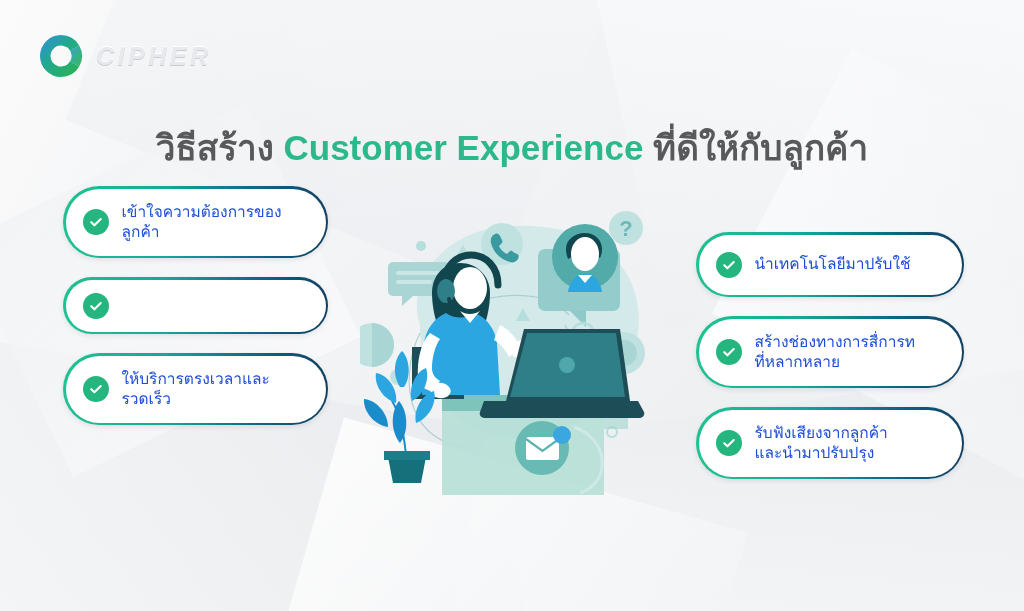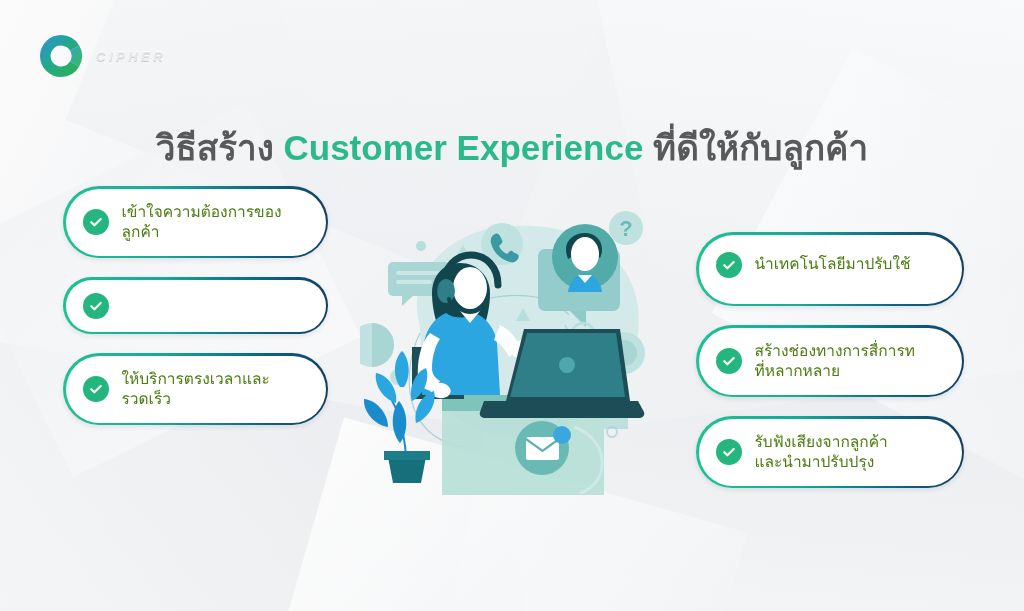--- a/index.html
+++ b/index.html
@@ -50,21 +50,21 @@
         transform: rotate(-26deg); opacity: .6; }
 
   
   .brand {
     position: absolute;
     left: 38px; top: 33px;
     display: flex; align-items: center; gap: 12px;
   }
   .brand-mark { width: 46px; height: 46px; display: block; }
   .brand-word {
-    font-size: 13px;
+    font-size: 25px;
     font-weight: 700;
     letter-spacing: 3.5px;
     color: #e7e9ec;
     text-shadow: 0 1px 0 #c9ccd1, 0 -1px 0 #ffffff;
     font-style: italic;
   }
 
   
   .title {
     position: absolute;
@@ -95,33 +95,33 @@
   .pill-inner {
     background: #ffffff;
     border-radius: 38px;
     display: flex;
     align-items: center;
     gap: 13px;
     padding: 13px 18px 13px 17px;
     min-height: 38px;
     box-sizing: border-box;
   }
-  .pill.one-line .pill-inner { padding-top: 17px; padding-bottom: 26px; }
+  .pill.one-line .pill-inner { padding-top: 17px; padding-bottom: 17px; }
 
   .check {
     flex: 0 0 auto;
     width: 26px; height: 26px;
     border-radius: 50%;
     background: #25b67f;
     display: flex; align-items: center; justify-content: center;
   }
   .check svg { width: 14px; height: 14px; display: block; }
 
   .pill-label {
-    color: #4d7c0f;
+    color: #1d4ed8;
     font-size: 15.5px;
     line-height: 1.33;
     font-weight: 400;
     white-space: pre-line;
   }
 
   
   .illus {
     position: absolute;
     left: 360px; top: 205px;

